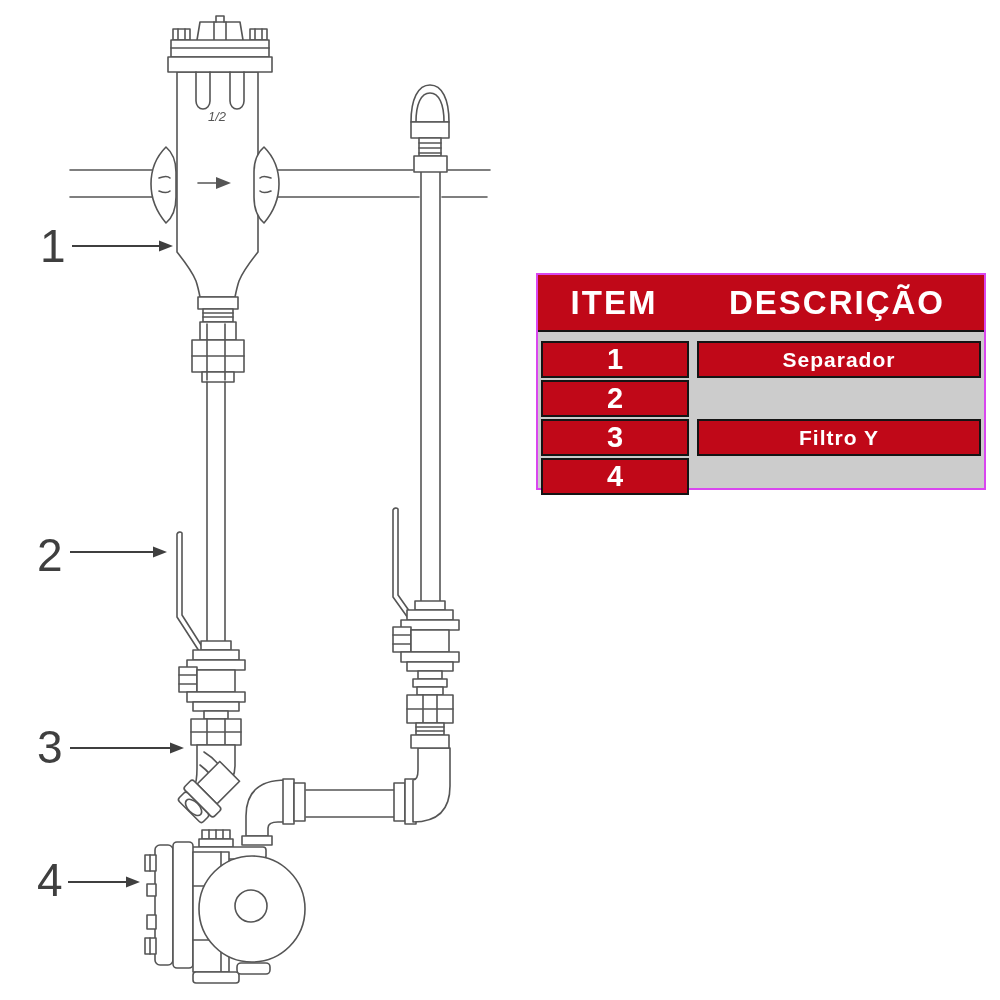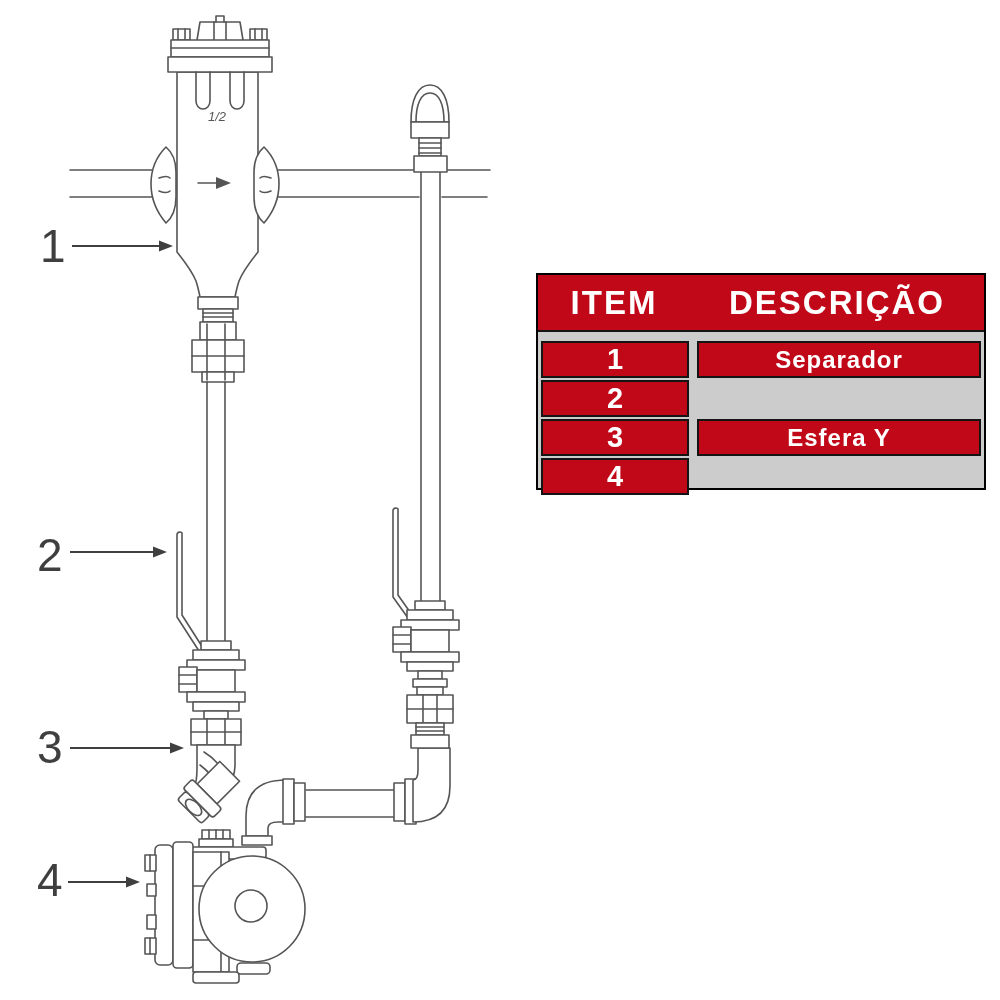--- a/index.html
+++ b/index.html
@@ -7,38 +7,38 @@
     width:1000px;height:1000px;position:relative;overflow:hidden;
     background:#ffffff;
     font-family:"Liberation Sans", sans-serif;
   }
   .stage{position:absolute;inset:0;}
   svg text{font-family:"Liberation Sans", sans-serif;}
 
   
   .itable{
     position:absolute;left:536px;top:273px;width:450px;height:217px;
-    box-sizing:border-box;border:2px solid #000000;background:#cccccc;
+    box-sizing:border-box;border:2px solid #d946ef;background:#cccccc;
     display:flex;flex-direction:column;
   }
   .thead{
     height:55px;flex:0 0 55px;background:#c00818;border-bottom:2px solid #141414;
     display:grid;grid-template-columns:152px 1fr;align-items:center;
     color:#ffffff;font-weight:bold;font-size:33px;letter-spacing:2px;text-align:center;
   }
   .trow{
     display:grid;grid-template-columns:148px 1fr;gap:8px;
     margin:9px 3px 0 3px;height:30px;flex:0 0 30px;
   }
   .cell{
     box-sizing:border-box;background:#c00818;border:2px solid #141414;
     color:#ffffff;font-weight:bold;display:flex;align-items:center;justify-content:center;
   }
   .cell.item{font-size:29px;}
-  .cell.desc{font-size:24px;letter-spacing:1px;text-align:center;}
+  .cell.desc{font-size:21px;letter-spacing:1px;text-align:center;}
 </style>
 </head>
 <body>
 
 <div class="stage">
 
   
   <svg width="1000" height="1000" viewBox="0 0 1000 1000">
     <g stroke="#555555" stroke-width="1.6" fill="none" stroke-linecap="round" stroke-linejoin="round">
 
@@ -213,20 +213,20 @@
     </div>
     <div class="trow">
       <div class="cell item">1</div>
       <div class="cell desc">Separador</div>
     </div>
     <div class="trow">
       <div class="cell item">2</div>
     </div>
     <div class="trow">
       <div class="cell item">3</div>
-      <div class="cell desc">Esfera Y</div>
+      <div class="cell desc">Filtro Y</div>
     </div>
     <div class="trow">
       <div class="cell item">4</div>
     </div>
   </div>
 
 </div>
 
 </body></html>

